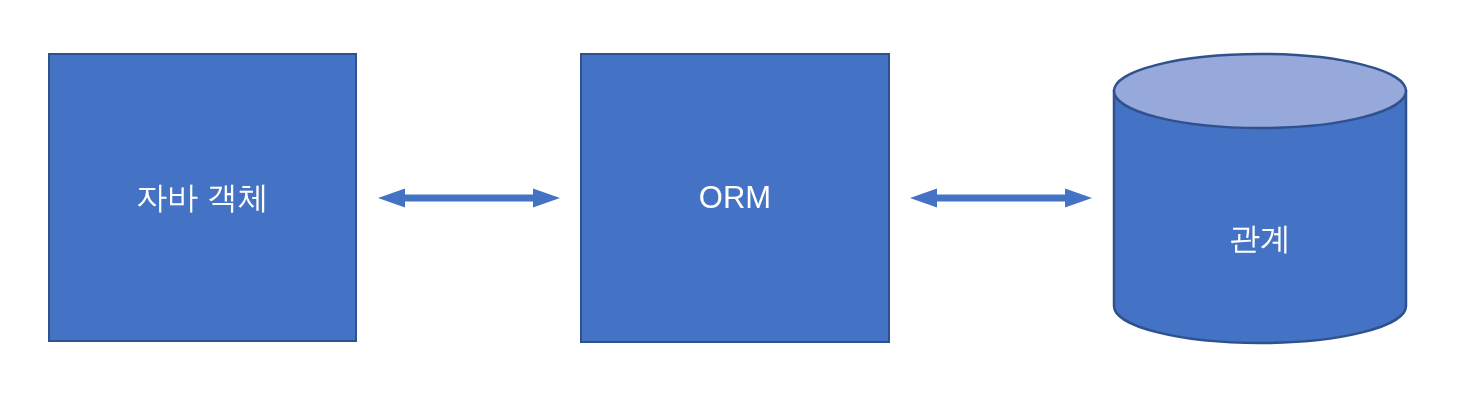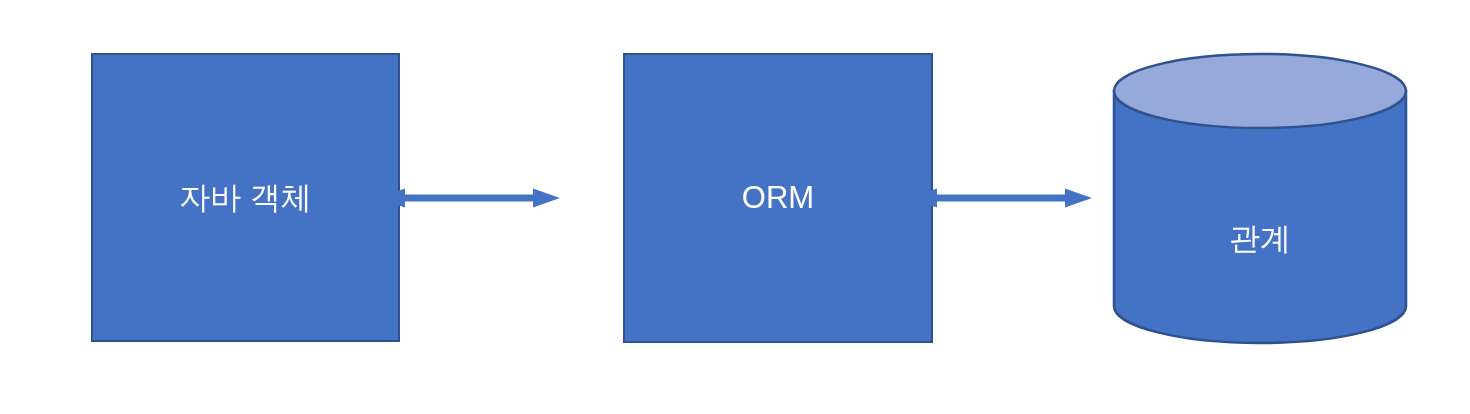--- a/index.html
+++ b/index.html
@@ -16,21 +16,20 @@
     overflow: hidden;
   }
   .node-rect {
     position: absolute;
     box-sizing: border-box;
     background: var(--shape_fill, #4472C4);
     border: 2px solid var(--shape_border, #2F528F);
     display: flex;
     align-items: center;
     justify-content: center;
-    margin-left: 43px;
   }
   .node-label {
     color: var(--label_text, #FFFFFF);
     font-size: 31px;
     line-height: 38px;
     text-align: center;
     white-space: nowrap;
   }
   #node-java-object { left: 48px; top: 53px; width: 309px; height: 289px; }
   #node-orm         { left: 580px; top: 53px; width: 310px; height: 290px; }

